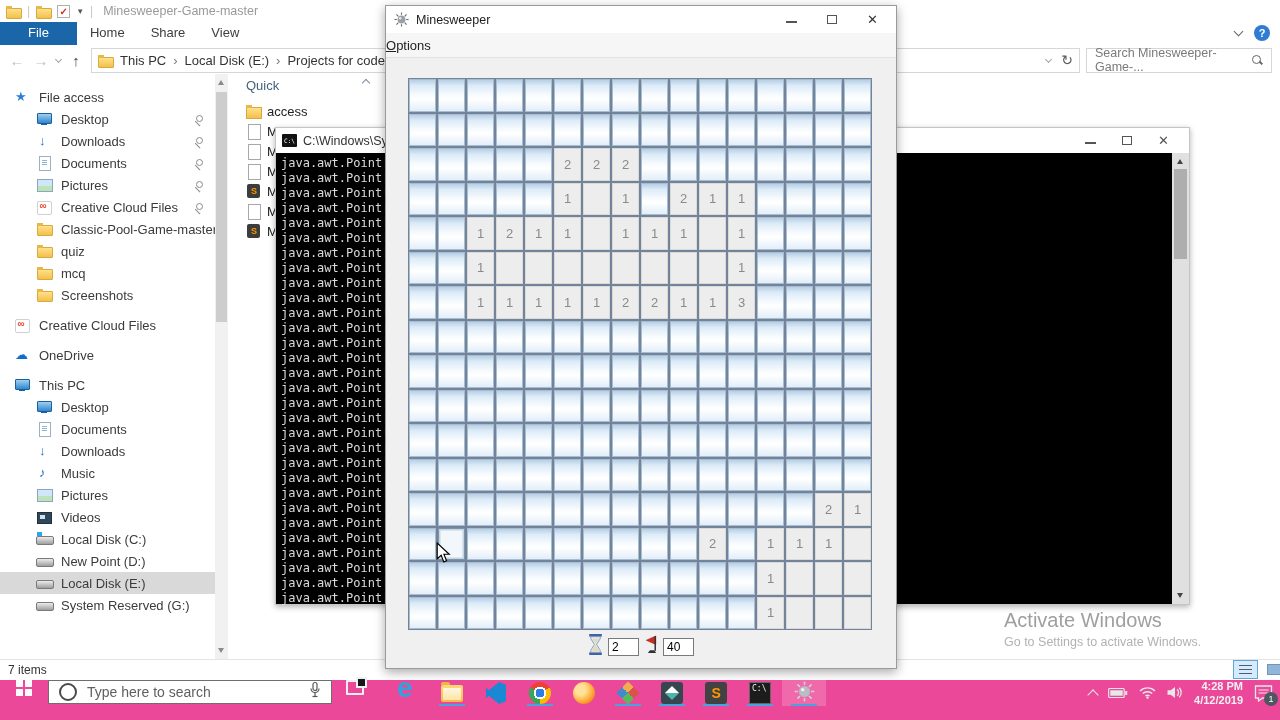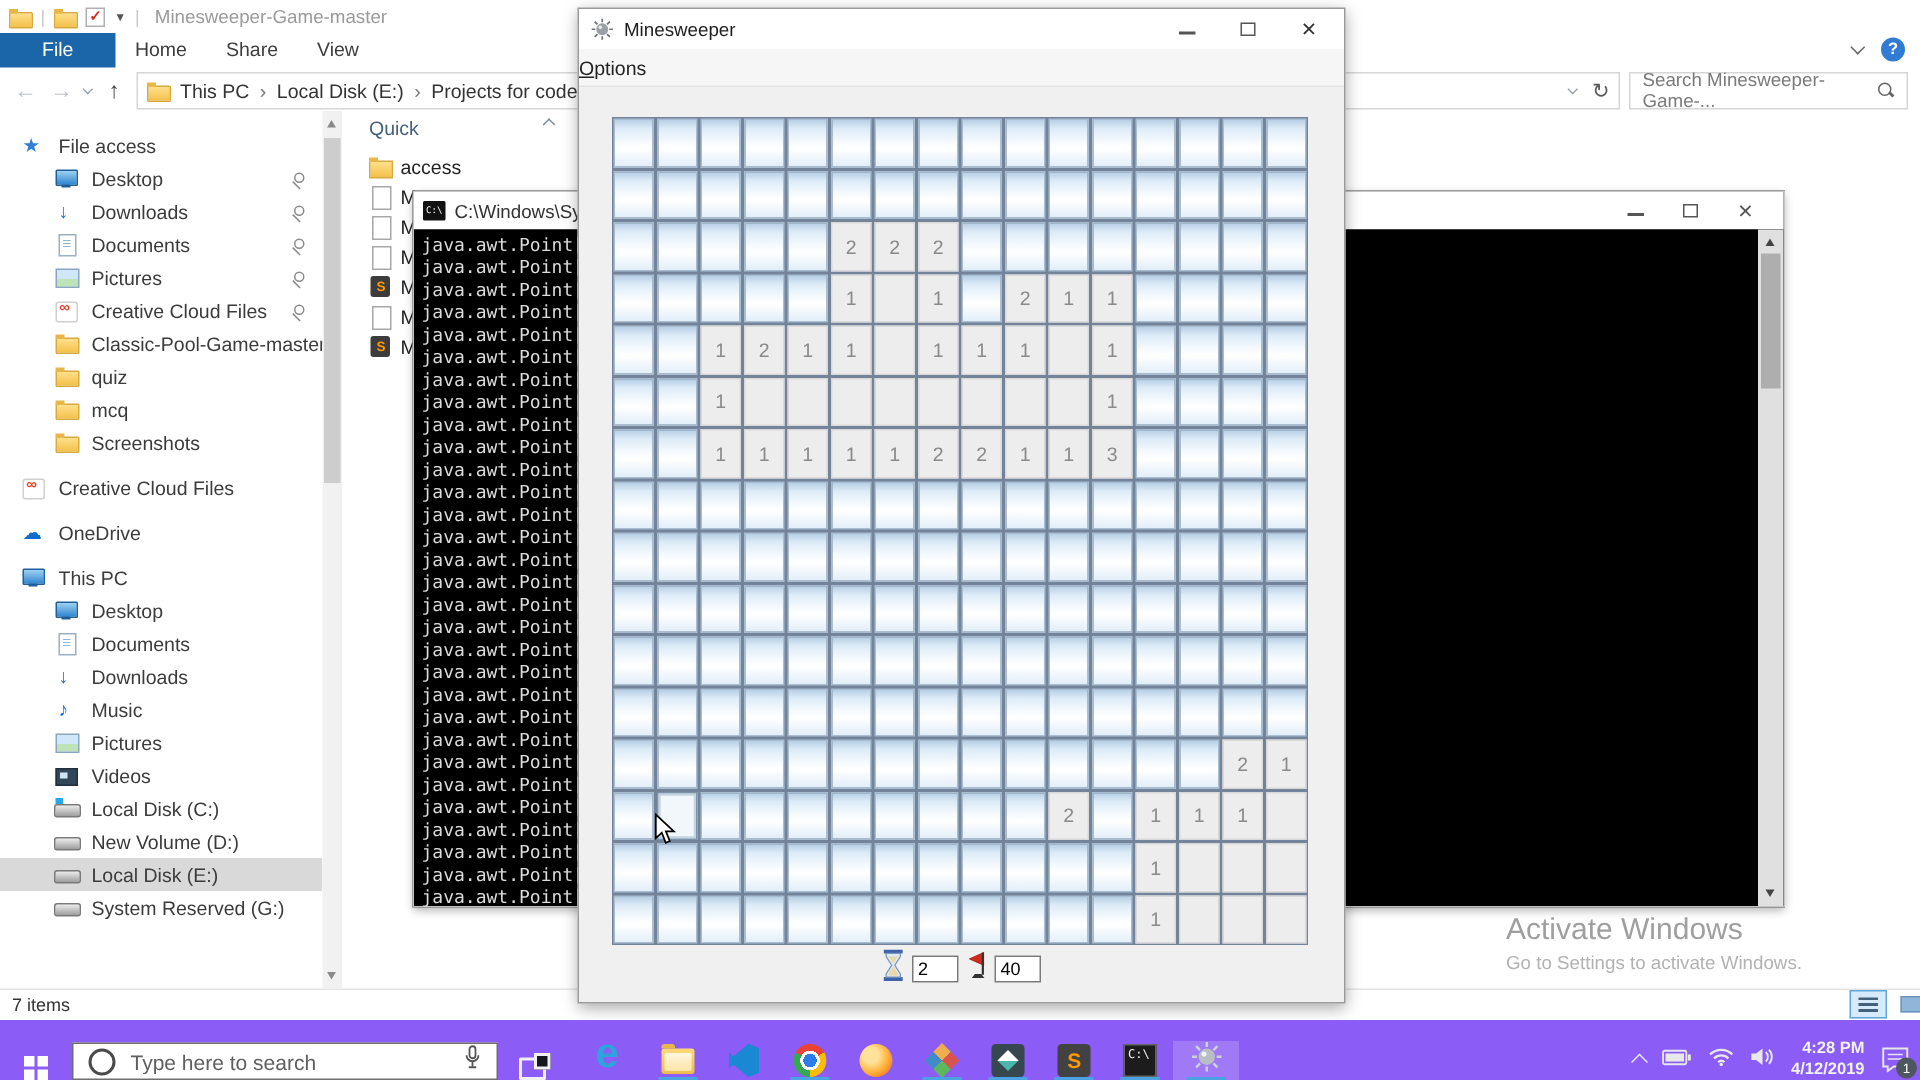--- a/index.html
+++ b/index.html
@@ -118,21 +118,21 @@
   .cell.p { background:#f2f7fb; border:1px solid #7c93aa; box-shadow:inset 0 0 0 1.5px #c4d5e4; }
   .m-counters { position:absolute; left:50%; transform:translateX(-50%); bottom:9px; display:flex; align-items:center; gap:5px; }
   .m-field { width:31px; height:18px; border:1px solid #7a7a7a; background:#fff; font-size:12px; padding:0 3px; font-family:"Liberation Sans",sans-serif; }
 
   
   #watermark { position:absolute; left:1004px; top:609px; z-index:4; width:240px; }
   .wm1 { font-size:20px; color:#9f9f9f; }
   .wm2 { font-size:12.5px; color:#b2b2b2; margin-top:3px; }
 
   
-  #taskbar { position:absolute; left:0; right:0; bottom:0; height:40px; background:#8b5cf6; z-index:10; display:flex; align-items:flex-end; }
+  #taskbar { position:absolute; left:0; right:0; bottom:0; height:40px; background:#ec4899; z-index:10; display:flex; align-items:flex-start; }
   #start-btn { width:48px; display:flex; align-items:center; justify-content:center; }
   .win-logo { width:16px; height:16px; display:grid; grid-template-columns:7px 7px; grid-template-rows:7px 7px; gap:2px; }
   .win-logo i { background:#fdfdfd; }
   #tb-search { width:284px; background:#fff; border:1px solid #6e6e6e; display:flex; align-items:center; padding:0 10px; gap:10px; }
   .cortana-ring { width:18px; height:18px; border:2px solid #4a4a4a; border-radius:50%; flex:none; }
   .tb-search-text { font-size:14px; color:#5f5f5f; flex:1; white-space:nowrap; overflow:hidden; }
   #taskview { width:46px; display:flex; align-items:center; justify-content:center; position:relative; }
   .tv-ico { width:18px; height:15px; border:2px solid #f0f0f0; border-radius:1px; position:relative; }
   .tv-ico::after { content:""; position:absolute; right:-5px; top:-5px; width:7px; height:7px; background:#14171d; border:2px solid #f0f0f0; }
   #task-icons { display:flex; align-items:stretch; margin-left:8px; }
@@ -298,21 +298,21 @@
           <div class="side-item" style="padding-left: 36px;">
             <span class="ic ic-video-icon"></span>
             <span class="side-label">Videos</span>
           </div>
           <div class="side-item" style="padding-left: 36px;">
             <span class="ic ic-drive-win-icon"></span>
             <span class="side-label">Local Disk (C:)</span>
           </div>
           <div class="side-item" style="padding-left: 36px;">
             <span class="ic ic-drive-icon"></span>
-            <span class="side-label">New Volume (D:)</span>
+            <span class="side-label">New Point (D:)</span>
           </div>
           <div class="side-item sel" style="padding-left: 36px;">
             <span class="ic ic-drive-icon"></span>
             <span class="side-label">Local Disk (E:)</span>
           </div>
           <div class="side-item" style="padding-left: 36px;">
             <span class="ic ic-drive-icon"></span>
             <span class="side-label">System Reserved (G:)</span>
           </div>
         </div>

